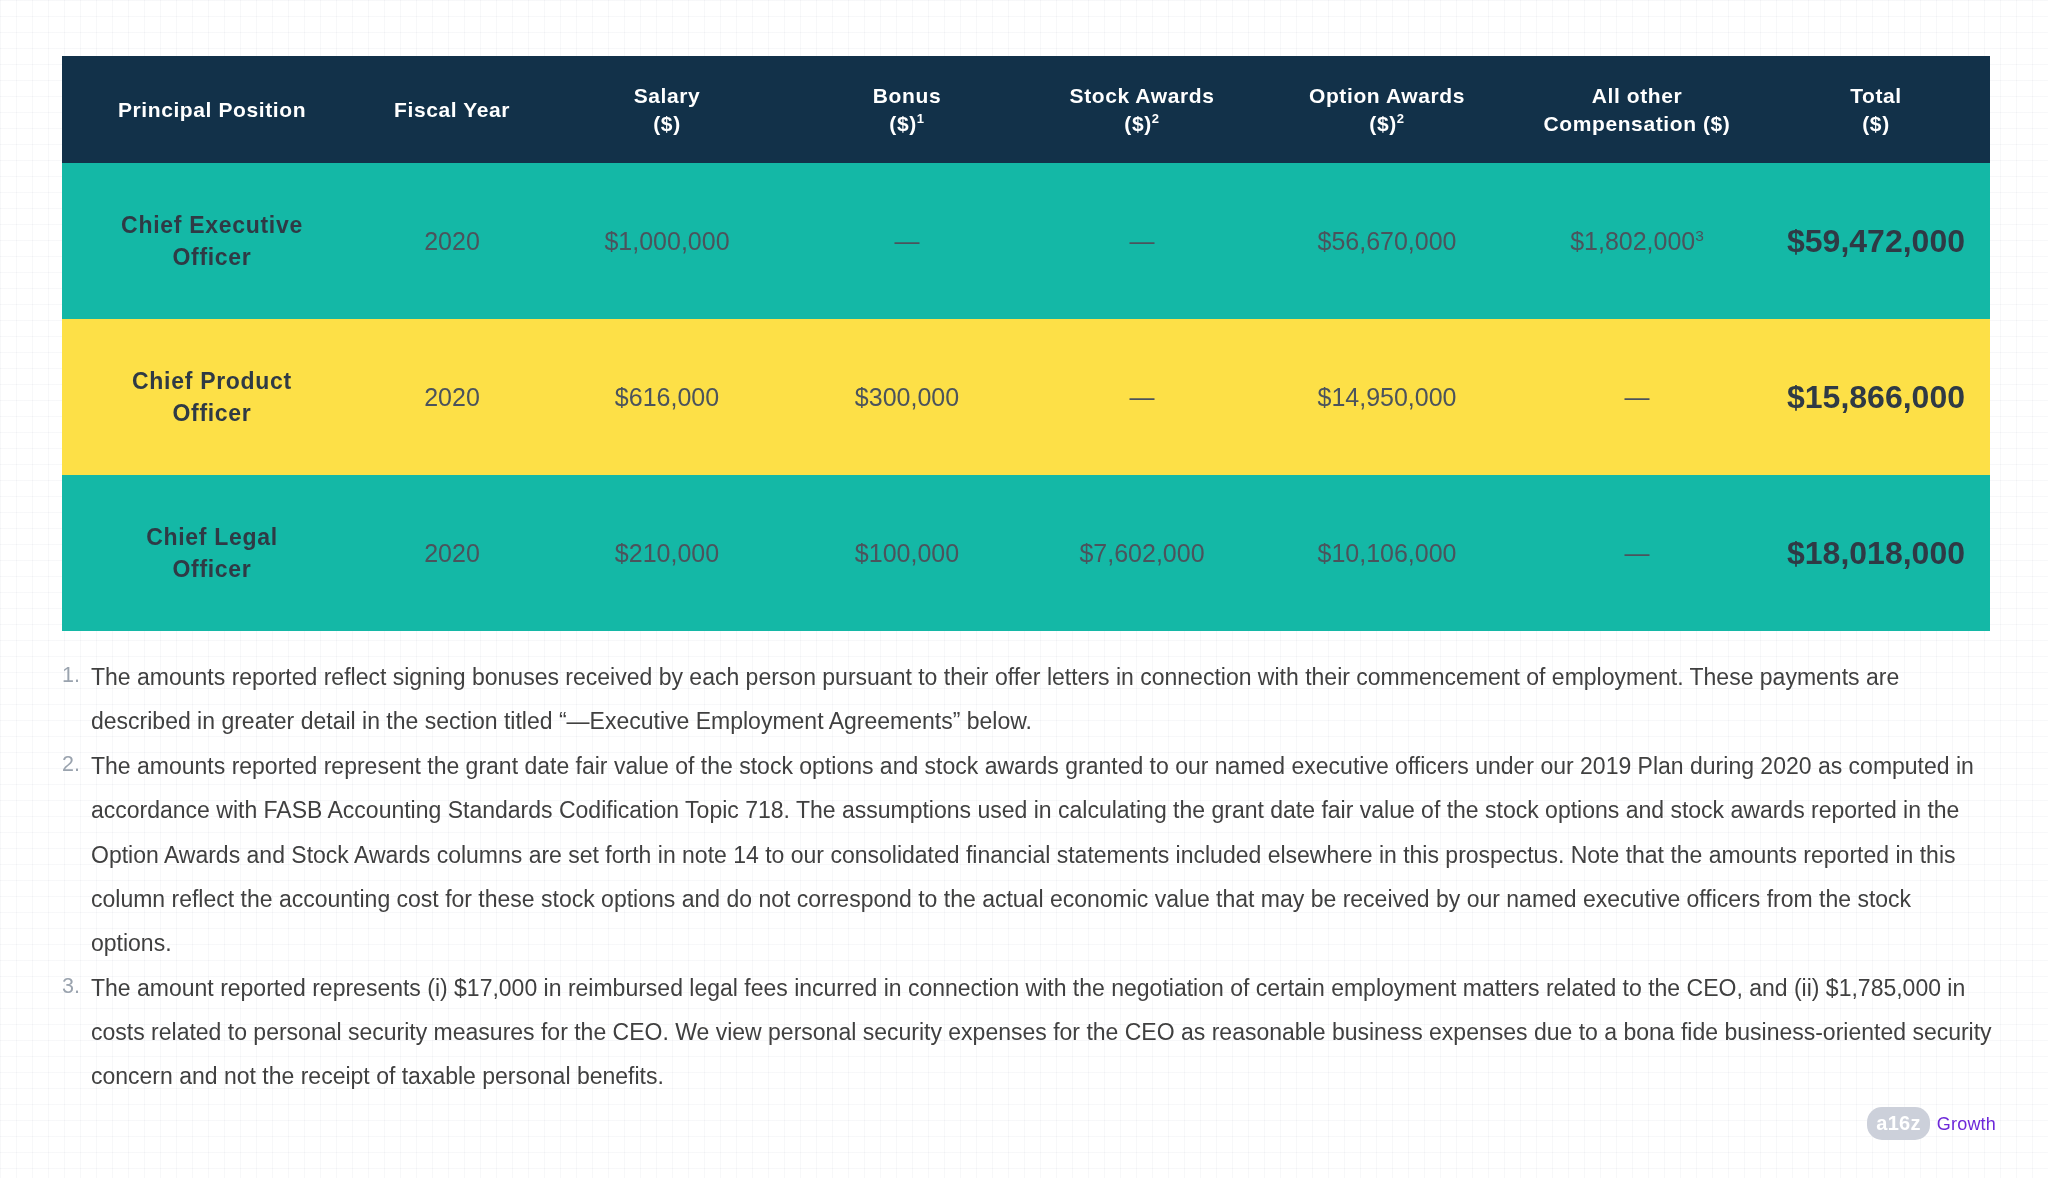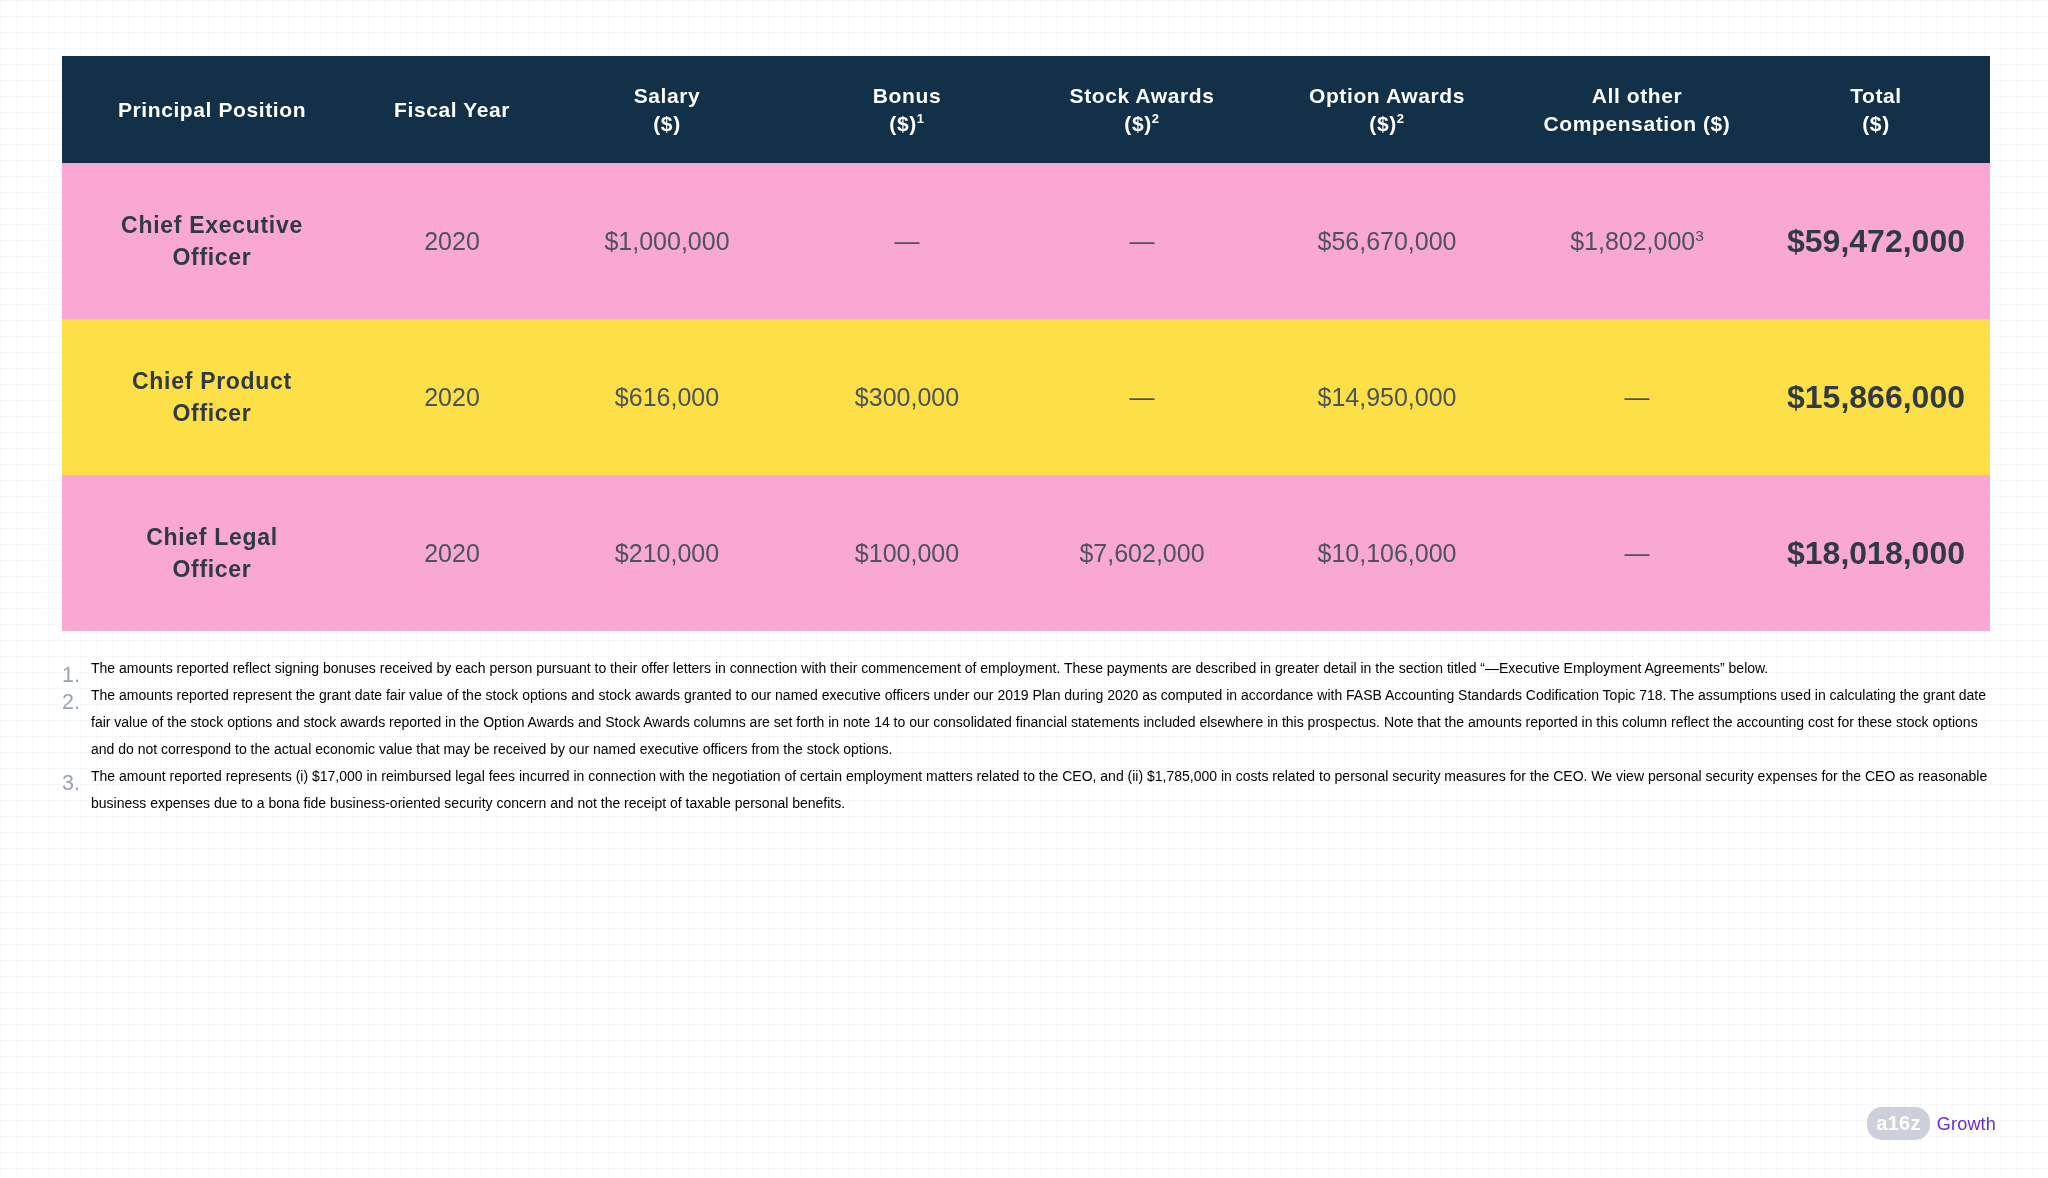--- a/index.html
+++ b/index.html
@@ -78,21 +78,21 @@
   tbody td {
     font-size: 25px;
     color: #4b535c;
     text-align: center;
     padding: 44px 6px;
     vertical-align: middle;
     height: 156px;
     font-weight: normal;
   }
 
-  tbody tr.row-striped { background: #f9a8d4; }
+  tbody tr.row-striped { background: #14b8a6; }
   tbody tr.row-plain   { background: #fde047; }
 
   td.cell-position {
     font-weight: bold;
     color: #2f3a45;
     font-size: 23px;
     letter-spacing: 0.7px;
     line-height: 1.4;
   }
 
@@ -122,23 +122,23 @@
 
   ol.fn-list {
     list-style: none;
     counter-reset: fn;
   }
 
   ol.fn-list > li {
     counter-increment: fn;
     position: relative;
     padding-left: 29px;
-    font-size: 14px;
+    font-size: 23px;
     line-height: 1.93;
-    color: #000000;
+    color: #404040;
     margin-bottom: 0px;
   }
 
   ol.fn-list > li::before {
     content: counter(fn) ".";
     position: absolute;
     left: 0;
     top: 0;
     color: #9aa3ae;
     font-size: 21.5px;

